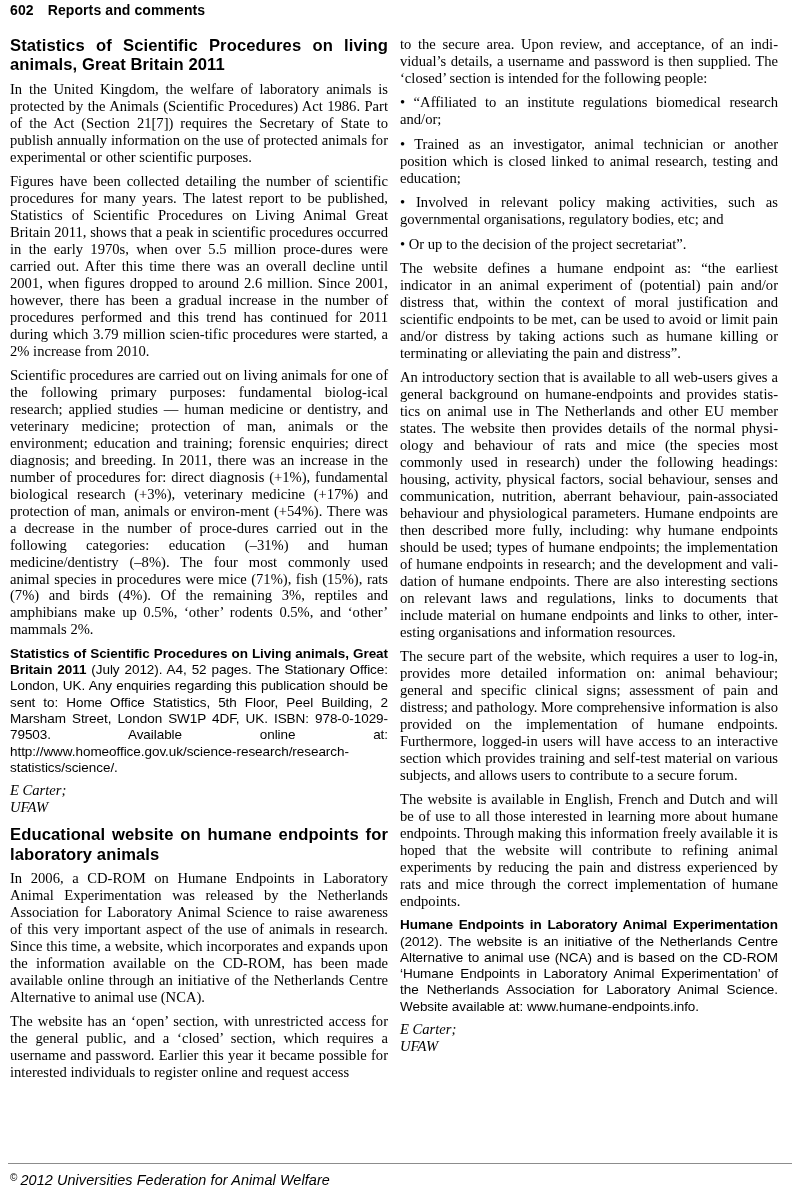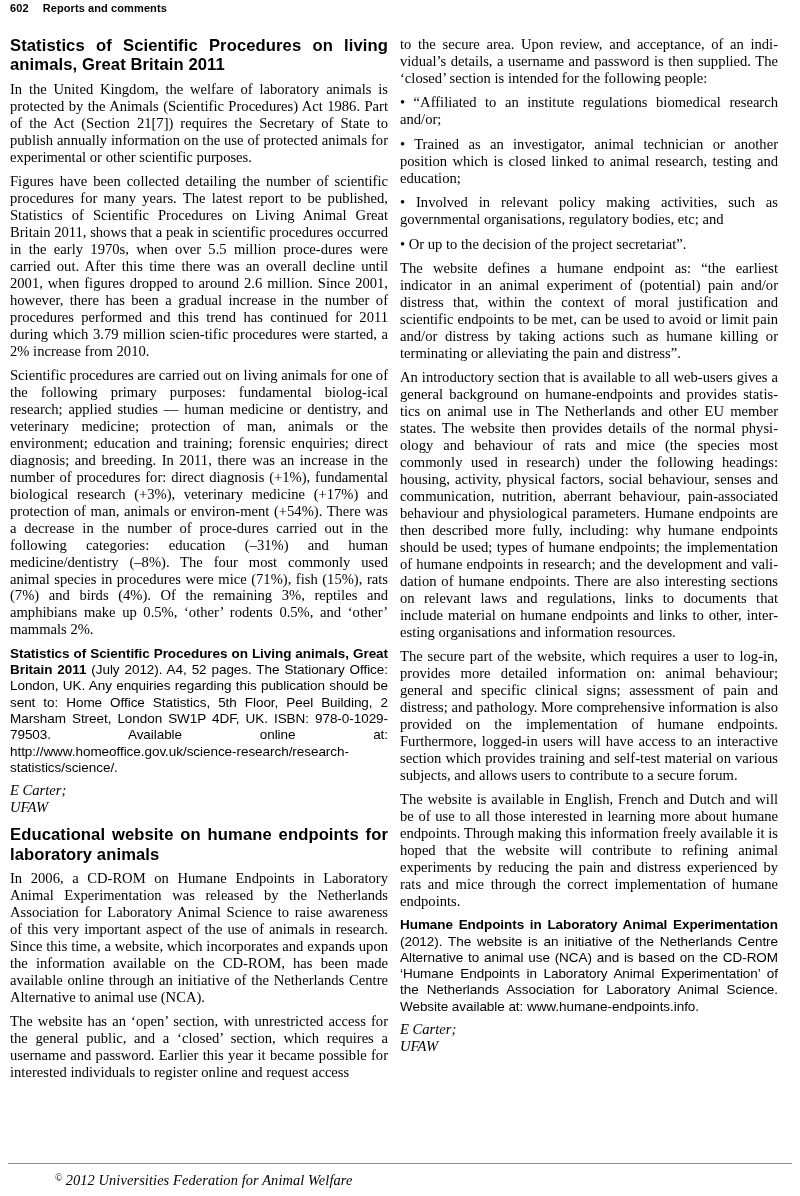--- a/index.html
+++ b/index.html
@@ -24,21 +24,21 @@
     padding: 0;
   }
 
   
   .running-head {
     position: absolute;
     left: 10px;
     top: 2px;
     font-family: "Liberation Sans", "DejaVu Sans", sans-serif;
     font-weight: bold;
-    font-size: 11px;
+    font-size: 14px;
     letter-spacing: 0.1px;
     white-space: nowrap;
   }
   .running-head .folio { margin-right: 14px; }
 
   
   .columns {
     position: absolute;
     left: 10px;
     top: 36px;
@@ -107,26 +107,25 @@
     left: 8px;
     top: 1163px;
     width: 784px;
     height: 1px;
     background: #8c8c8c;
   }
   .footer-text {
     position: absolute;
     left: 10px;
     top: 1172px;
-    font-family: Liberation Serif, serif;
+    font-family: Liberation Sans, sans-serif;
     font-style: italic;
     font-size: 14.4px;
     white-space: nowrap;
     letter-spacing: 0.1px;
-    margin-left: 45px;
   }
   .footer-text .copy {
     font-size: 10px;
     vertical-align: 4px;
     font-style: normal;
     margin-right: 3px;
   }
 </style>
 </head>
 <body>

